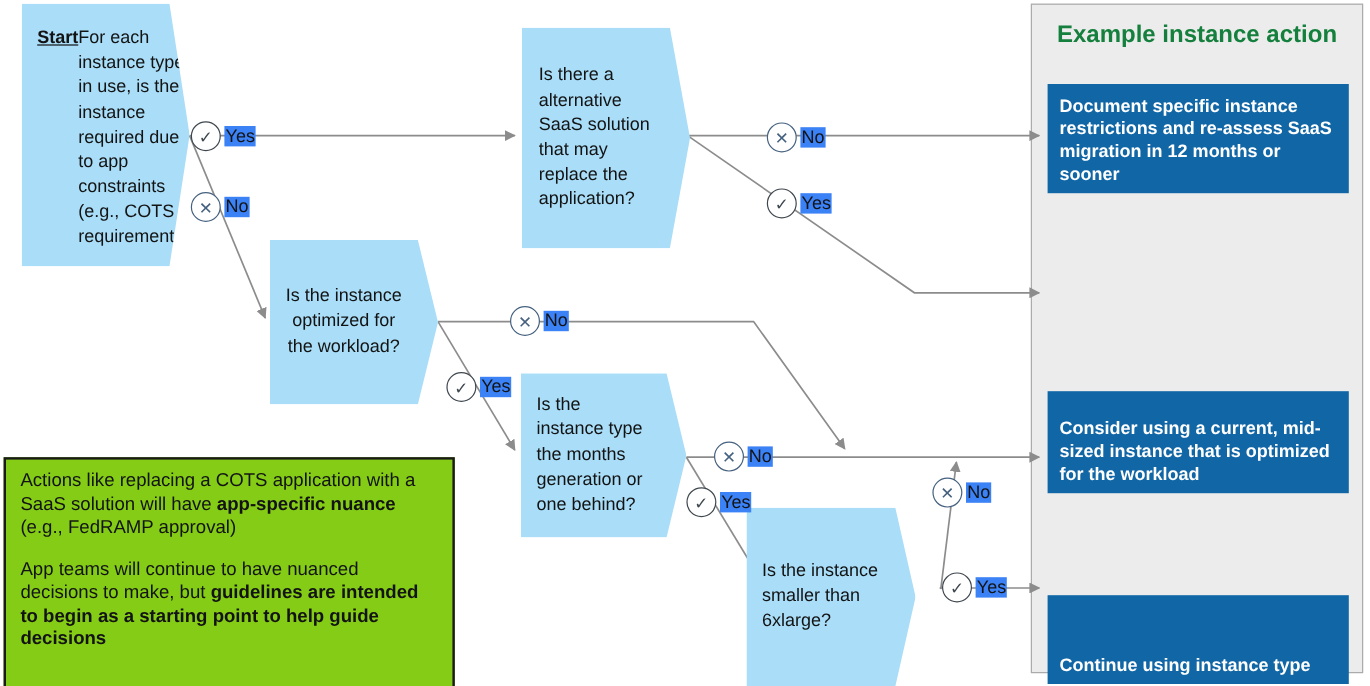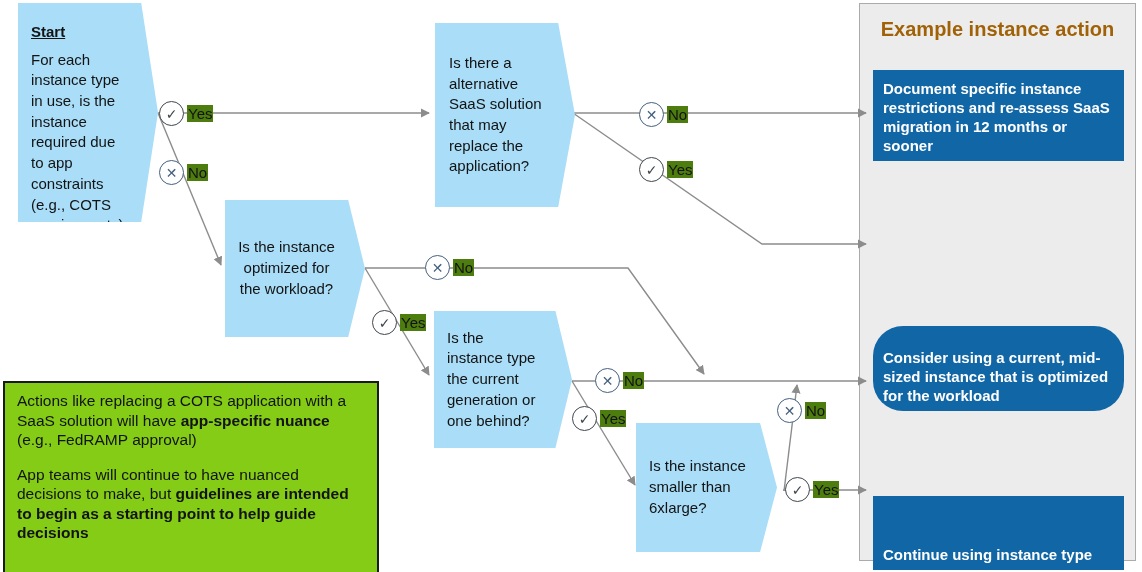--- a/index.html
+++ b/index.html
@@ -22,51 +22,51 @@
   #connectors polyline{fill:none;stroke:var(--line);stroke-width:1.4;}
   #connectors marker path{fill:var(--line);}
 
   
   .decision{
     position:absolute;z-index:2;background:var(--decision-fill);
     clip-path:polygon(0 0,88% 0,100% 50%,88% 100%,0 100%);
     display:flex;align-items:center;box-sizing:border-box;
     padding:0 30px 0 13px;font-size:15px;line-height:1.38;color:var(--text);
   }
-  .decision.start{flex-direction:column;align-items:flex-start;justify-content:flex-start;padding-top:19px;}
+  .decision.start{flex-direction:row;align-items:flex-start;justify-content:flex-start;padding-top:19px;}
   .start-title{font-weight:bold;text-decoration:underline;margin-bottom:7px;}
   #d-start{left:18px;top:3px;width:140px;height:219px;}
   #d-saas{left:435px;top:23px;width:140px;height:184px;padding-left:14px;}
   #d-optimized{left:225px;top:200px;width:140px;height:137px;text-align:center;}
   #d-generation{left:434px;top:311px;width:138px;height:137px;}
-  #d-sixxlarge{left:636px;top:423px;width:141px;height:129px;}
+  #d-sixxlarge{left:622px;top:423px;width:141px;height:149px;}
 
   
   .badge{position:absolute;z-index:3;display:flex;align-items:center;gap:3px;font-size:15px;color:var(--text);}
   .circ{
     width:25px;height:25px;border-radius:50%;background:#ffffff;box-sizing:border-box;
     display:flex;align-items:center;justify-content:center;font-size:14px;line-height:1;flex:0 0 auto;
   }
   .circ.yes{border:1.6px solid var(--yes-icon);color:var(--yes-icon);}
   .circ.no{border:1.6px solid var(--no-icon);color:var(--no-icon);}
-  .blabel{background:#4d7c0f;padding:0 1px;}
+  .blabel{background:#3b82f6;padding:0 1px;}
 
   
   #panel{position:absolute;left:859px;top:3px;width:277px;height:558px;z-index:0;
     background:var(--panel-bg);border:1px solid var(--panel-border);box-sizing:border-box;}
   #panel-title{position:absolute;left:0;top:14px;width:100%;text-align:center;
-    font-size:20px;font-weight:bold;color:#a16207;}
+    font-size:20px;font-weight:bold;color:#15803d;}
   .action{
     position:absolute;left:13px;width:251px;background:var(--action-fill);color:var(--action-text);
     font-weight:bold;font-size:15px;line-height:1.27;display:flex;align-items:flex-end;
     padding:6px 10px;box-sizing:border-box;z-index:2;
   }
   #a1{top:66px;height:91px;}
   #a2{top:202px;height:73px;}
-  #a3{top:322px;height:85px;border-radius:30px;}
+  #a3{top:322px;height:85px;}
   #a4{top:460px;height:74px;margin-top:32px;}
 
   
   #note{
     position:absolute;left:3px;top:381px;width:376px;height:222px;z-index:2;
     background:#84cc16;border:2px solid #1a1a1a;box-sizing:border-box;
     padding:8px 12px;font-size:15.5px;line-height:1.26;
   }
   #note p{margin:0 0 15px 0;}
   #note p:last-child{margin-bottom:12px;}
@@ -102,21 +102,21 @@
 
   <div id="d-saas" class="decision">
     <div>Is there a alternative SaaS solution that may replace the application?</div>
   </div>
 
   <div id="d-optimized" class="decision">
     <div>Is the instance optimized for the workload?</div>
   </div>
 
   <div id="d-generation" class="decision">
-    <div>Is the instance type the current generation or one behind?</div>
+    <div>Is the instance type the months generation or one behind?</div>
   </div>
 
   <div id="d-sixxlarge" class="decision">
     <div>Is the instance smaller than 6xlarge?</div>
   </div>
 
   <div class="badge" style="left:159px;top:101px;">
     <span class="circ yes">✓</span>
     <span class="blabel">Yes</span>
   </div>

